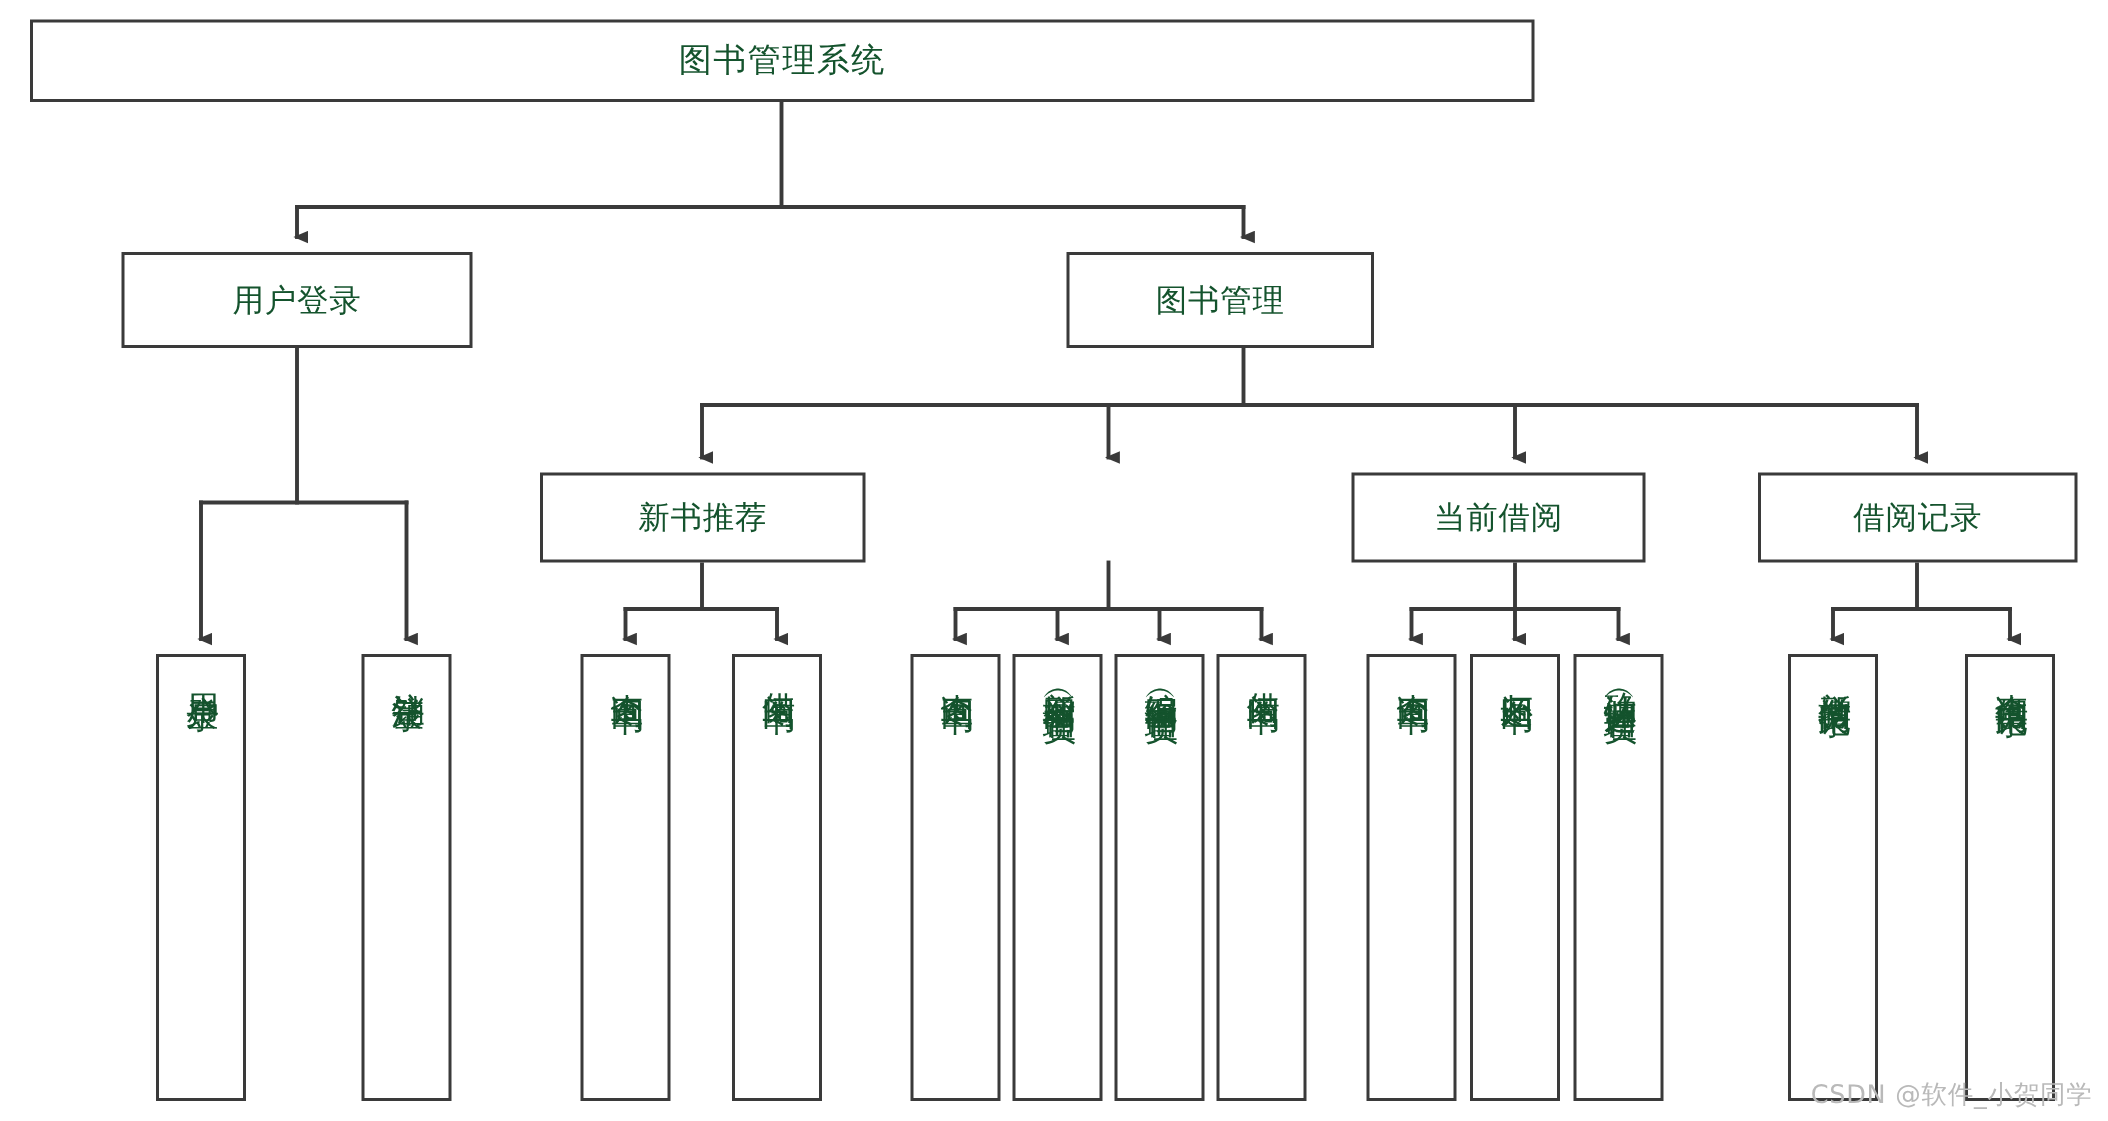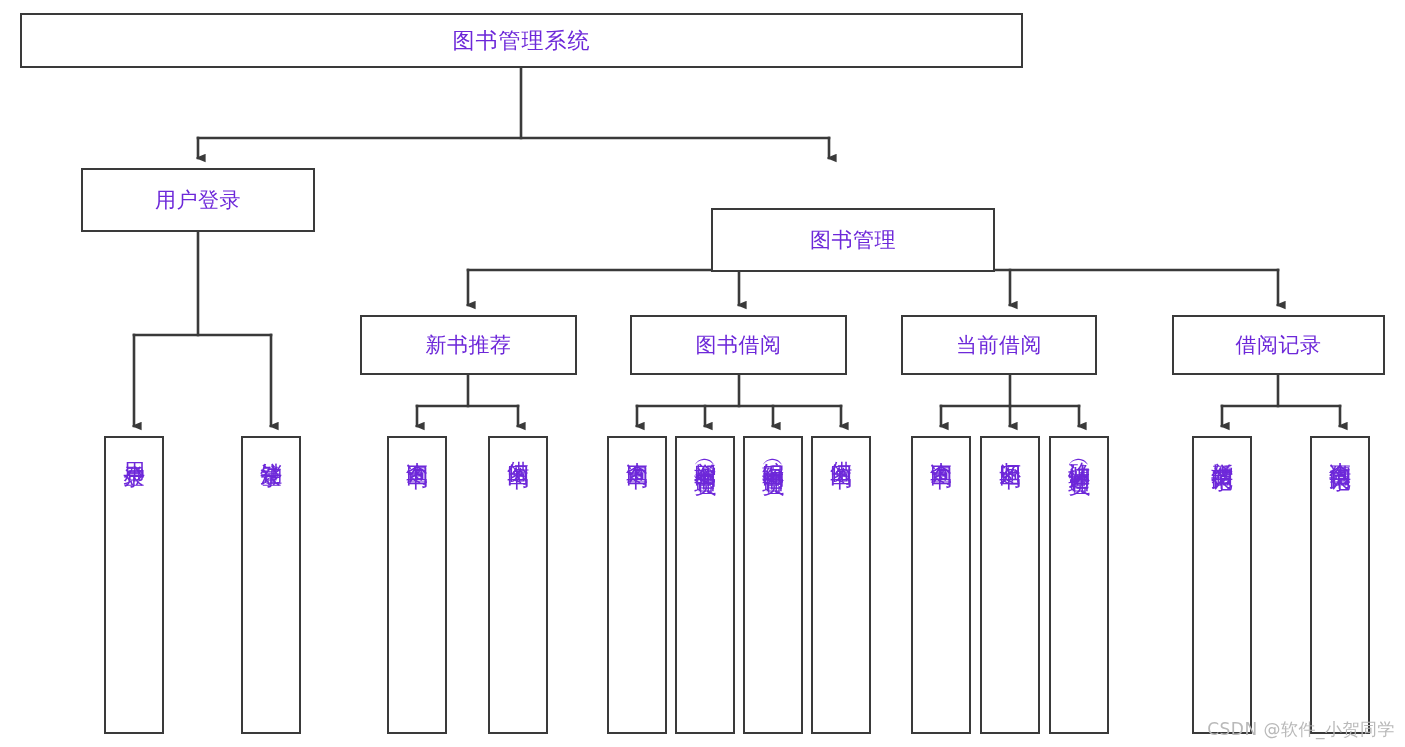--- a/index.html
+++ b/index.html
@@ -22,21 +22,21 @@
     pointer-events:none;
   }
   .node{
     position:absolute;
     box-sizing:border-box;
     background:#ffffff;
     border:2px solid #3a3a3a;
     display:flex;
     align-items:center;
     justify-content:center;
-    color:#6d28d9;
+    color:#14532d;
     z-index:2;
   }
   .node .label{
     display:block;
     text-align:center;
     line-height:1.18;
     white-space:nowrap;
   }
   
   .node.horiz .label{
@@ -127,29 +127,26 @@
     </g>
   </svg>
 
   <div class="node horiz root" style="left:20px;top:13px;width:1003px;height:55px;">
     <span class="label">图书管理系统</span>
   </div>
 
   <div class="node horiz" style="left:81px;top:168px;width:234px;height:64px;">
     <span class="label">用户登录</span>
   </div>
-  <div class="node horiz" style="left:711px;top:168px;width:284px;height:64px;margin-top:40px;">
+  <div class="node horiz" style="left:711px;top:168px;width:205px;height:64px;">
     <span class="label">图书管理</span>
   </div>
 
   <div class="node horiz" style="left:360px;top:315px;width:217px;height:60px;">
     <span class="label">新书推荐</span>
-  </div>
-  <div class="node horiz" style="left:630px;top:315px;width:217px;height:60px;">
-    <span class="label">图书借阅</span>
   </div>
   <div class="node horiz" style="left:901px;top:315px;width:196px;height:60px;">
     <span class="label">当前借阅</span>
   </div>
   <div class="node horiz" style="left:1172px;top:315px;width:213px;height:60px;align-items:center;">
     <span class="label">借阅记录</span>
   </div>
 
   <div class="node vert" style="left:104px;top:436px;width:60px;height:298px;">
     <span class="label">用户登录</span>

